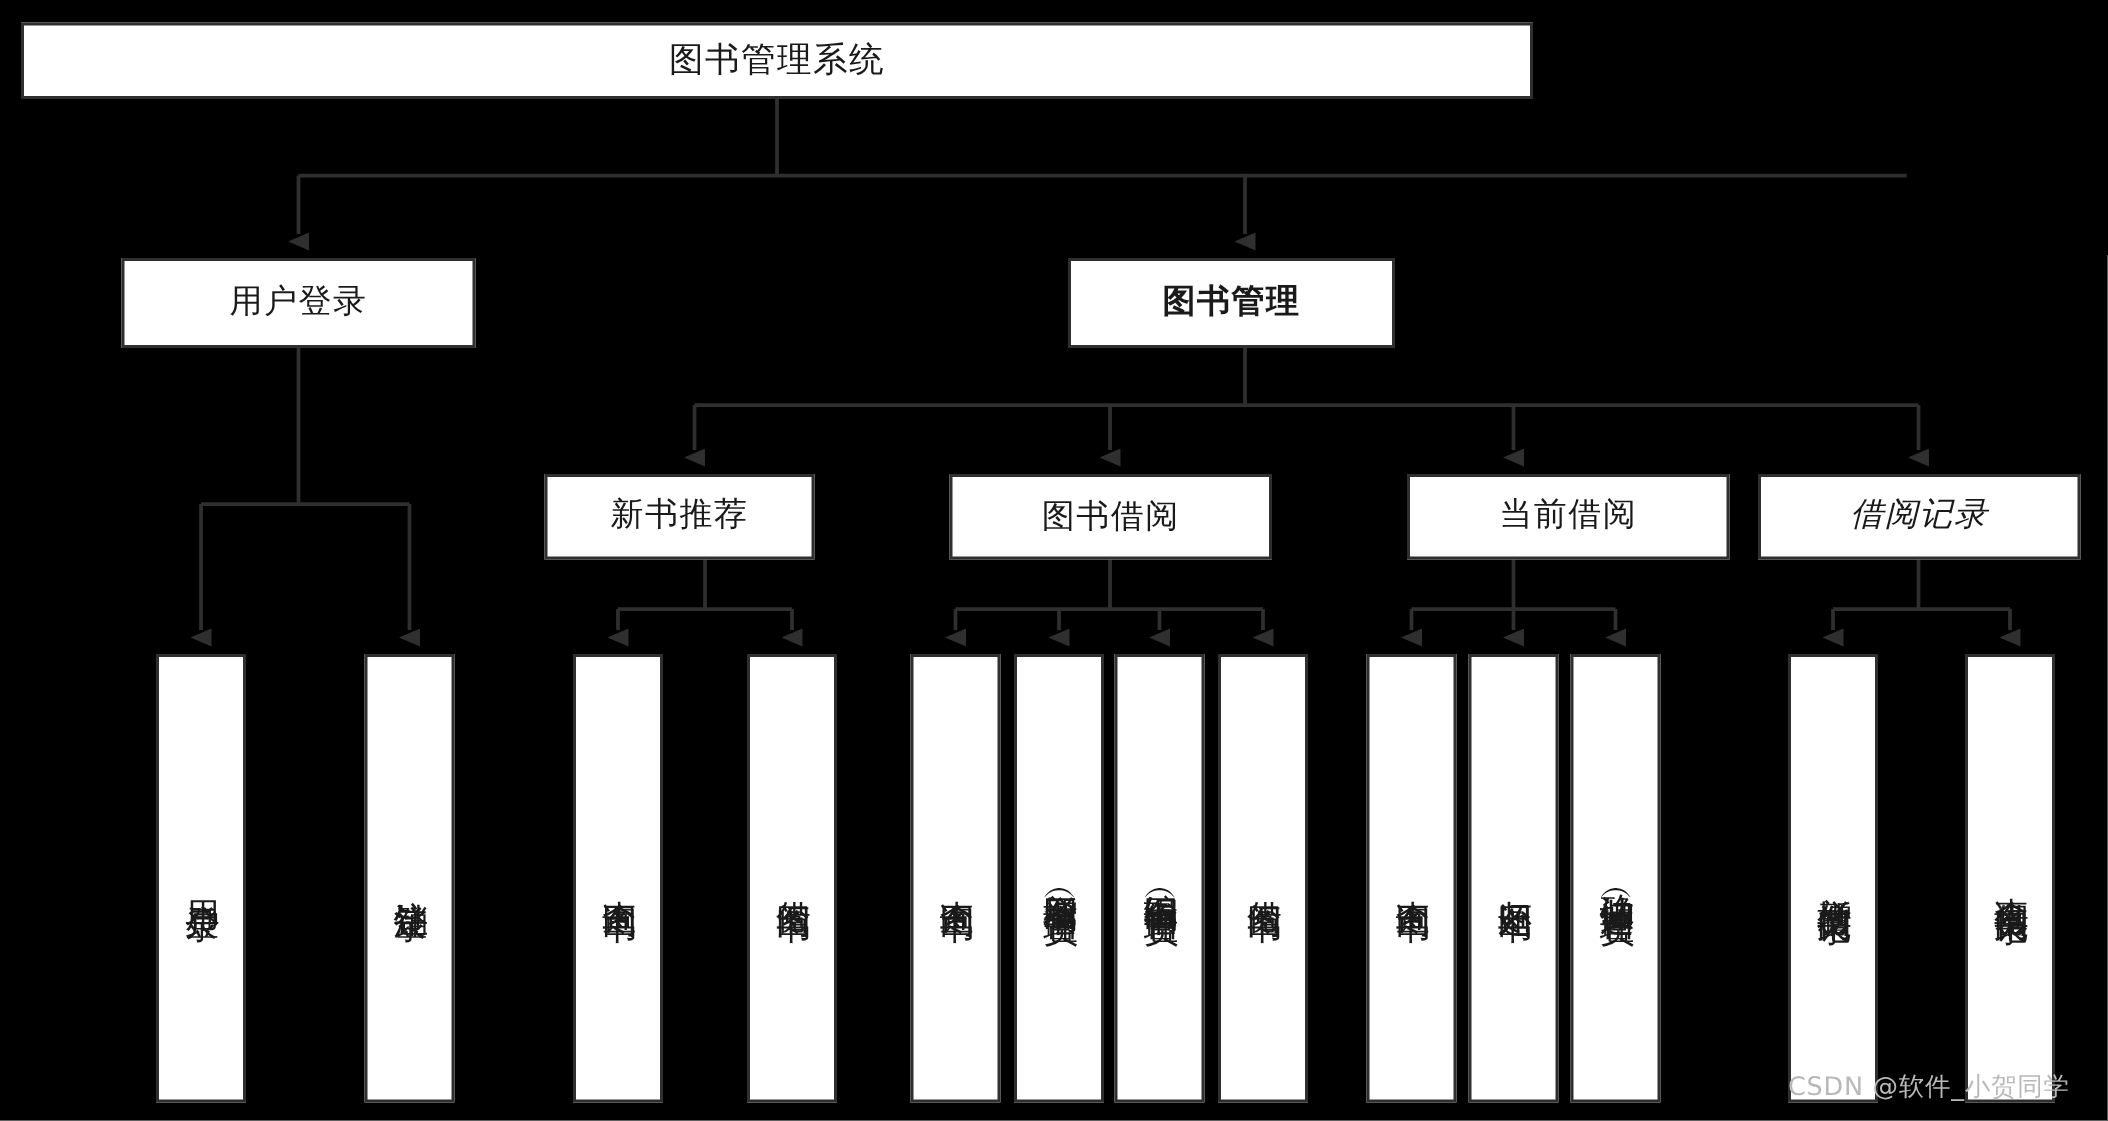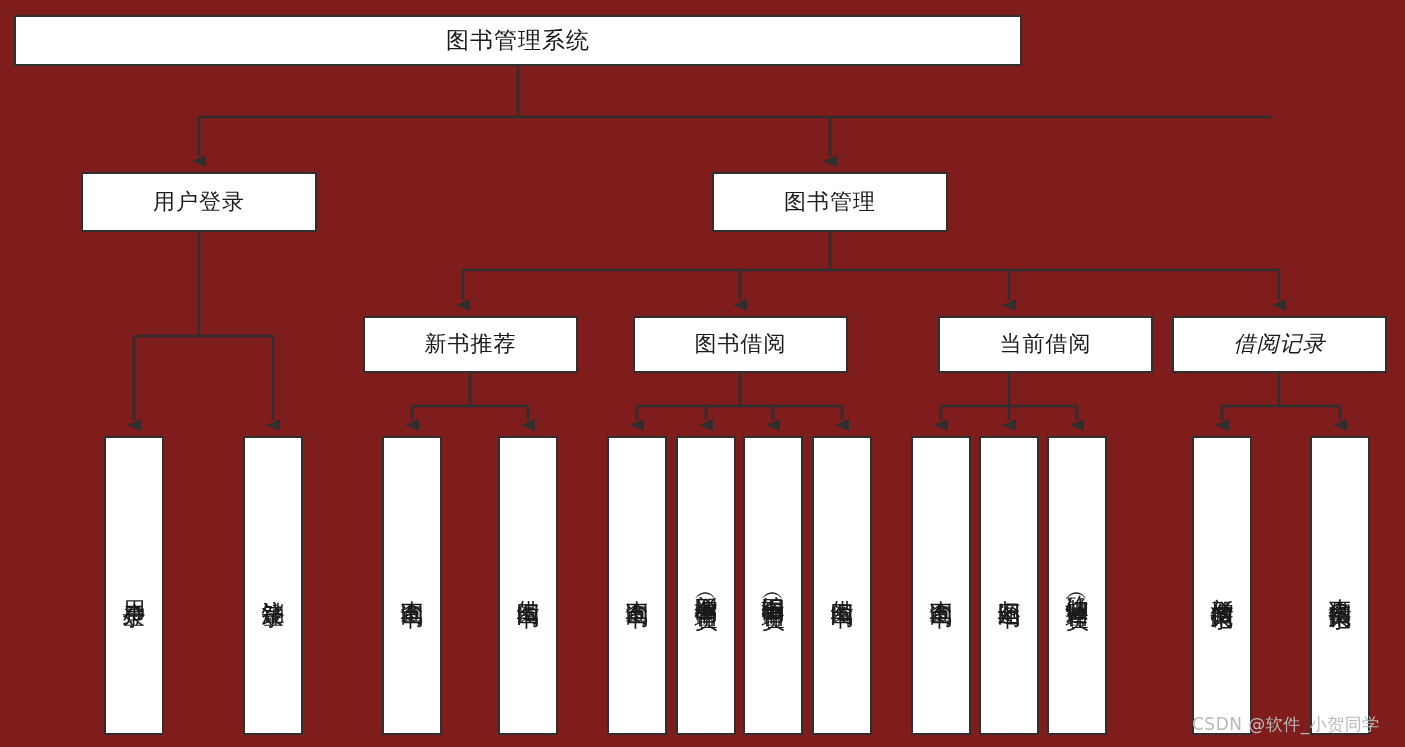--- a/index.html
+++ b/index.html
@@ -11,21 +11,21 @@
     width: 1405px;
     height: 747px;
     font-family: "DejaVu Sans", "Liberation Sans", sans-serif;
     overflow: hidden;
     position: relative;
   }
   #diagram-root {
     position: relative;
     width: 1405px;
     height: 747px;
-    background: #7f1d1d;
+    background: #000000;
   }
   svg.diagram-svg {
     position: absolute;
     top: 0;
     left: 0;
     width: 1405px;
     height: 747px;
   }
   .node-box {
     position: absolute;
@@ -127,23 +127,23 @@
       <path d="M1222,406 L1340,406"></path>
       <path d="M1222,406 L1222,420" marker-end="url(#arrow)"></path>
       <path d="M1340,406 L1340,420" marker-end="url(#arrow)"></path>
     </g>
   </svg>
 
   <div class="node-box horizontal root-node" style="left:14px; top:15px; width:1008px; height:51px;">图书管理系统</div>
 
   <div class="node-box horizontal" style="left:81px; top:172px; width:236px; height:60px;">用户登录</div>
 
-  <div class="node-box horizontal" style="left:712px; top:172px; width:236px; height:60px;">图书管理</div>
+  <div class="node-box horizontal" style="left:712px; top:172px; width:218px; height:60px;font-weight:bold;">图书管理</div>
 
-  <div class="node-box horizontal" style="left:363px; top:316px; width:215px; height:57px;">新书推荐</div>
+  <div class="node-box horizontal" style="left:363px; top:316px; width:180px; height:57px;">新书推荐</div>
 
   <div class="node-box horizontal" style="left:633px; top:316px; width:215px; height:57px;font-family:Liberation Serif, serif;">图书借阅</div>
 
   <div class="node-box horizontal" style="left:902px; top:316px; width:215px; height:57px;margin-left:36px;">当前借阅</div>
 
   <div class="node-box horizontal" style="left:1172px; top:316px; width:215px; height:57px;font-style:italic;">借阅记录</div>
 
   <div class="node-box vertical" style="left:104px; top:436px; width:60px; height:299px;">用户登录</div>
 
   <div class="node-box vertical" style="left:243px; top:436px; width:60px; height:299px;">注销登录</div>

